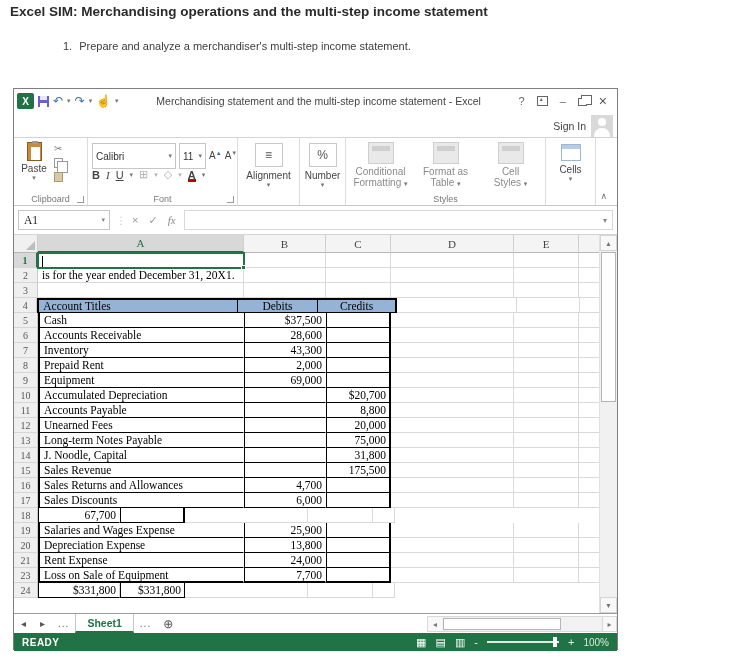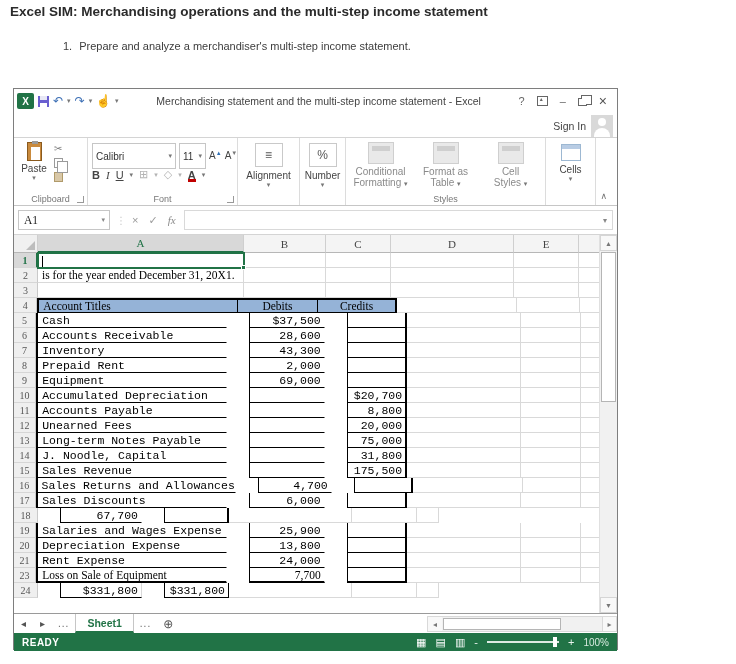--- a/index.html
+++ b/index.html
@@ -121,25 +121,25 @@
   
   .rows { position:absolute; left:0; top:164px; width:587px; }
   .grow { display:flex; height:15px; }
   .rh { width:24px; background:#efefef; border-right:1px solid #c9c9c9; border-bottom:1px solid #d6d6d6;
         font-family:"Liberation Serif", serif; font-size:10px; color:#555; display:flex; align-items:center; justify-content:center; }
   .rh.sel { background:#d8d8d8; color:#1e7145; border-right:2px solid #1e7145; font-weight:bold; }
   .cell { border-right:1px solid #d9d9d9; border-bottom:1px solid #d9d9d9; background:#fff;
           font-family:"Liberation Serif", serif; font-size:11.5px; color:#000;
           display:flex; align-items:center; overflow:visible; white-space:nowrap; }
   .cell.lab { padding-left:4px; }
-  .cell.val { justify-content:flex-end; padding-right:3px;margin-left:22px; }
+  .cell.val { justify-content:flex-end; padding-right:3px; }
   .cell.ctr { justify-content:center; }
   .hdr { background:#95b3d7; border-top:2px solid #000; border-bottom:1px solid #000; border-right:none; }
   .bL2 { border-left:2px solid #000; } .bR2 { border-right:2px solid #000 !important; }
-  .bL1 { border-left:1px solid #000; } .bB1 { border-bottom:1px solid #000;font-family:Liberation Mono, monospace; } .bB2 { border-bottom:2px solid #000; }
+  .bL1 { border-left:1px solid #000; } .bB1 { border-bottom:1px solid #000; } .bB2 { border-bottom:2px solid #000; }
   .sel-overlay { position:absolute; left:23px; top:-1px; width:208px; height:17px;
                  border:2px solid #217346; pointer-events:none; }
   .cursor-bar { position:absolute; left:3px; top:2px; width:1px; height:11px; background:#000; }
   .fill-handle { position:absolute; right:-3px; bottom:-3px; width:5px; height:5px; background:#217346; border:1px solid #fff; }
 
   
   .vscroll { position:absolute; right:0; top:146px; width:18px; height:378px; background:#f1f1f1; border-left:1px solid #e0e0e0; }
   .vs-arrow { height:16px; background:#f8f8f8; border:1px solid #d5d5d5; color:#777; font-size:7px;
               display:flex; align-items:center; justify-content:center; }
   .vs-thumb { position:absolute; left:1px; right:1px; top:17px; height:150px; background:#fff; border:1px solid #b5b5b5; }

